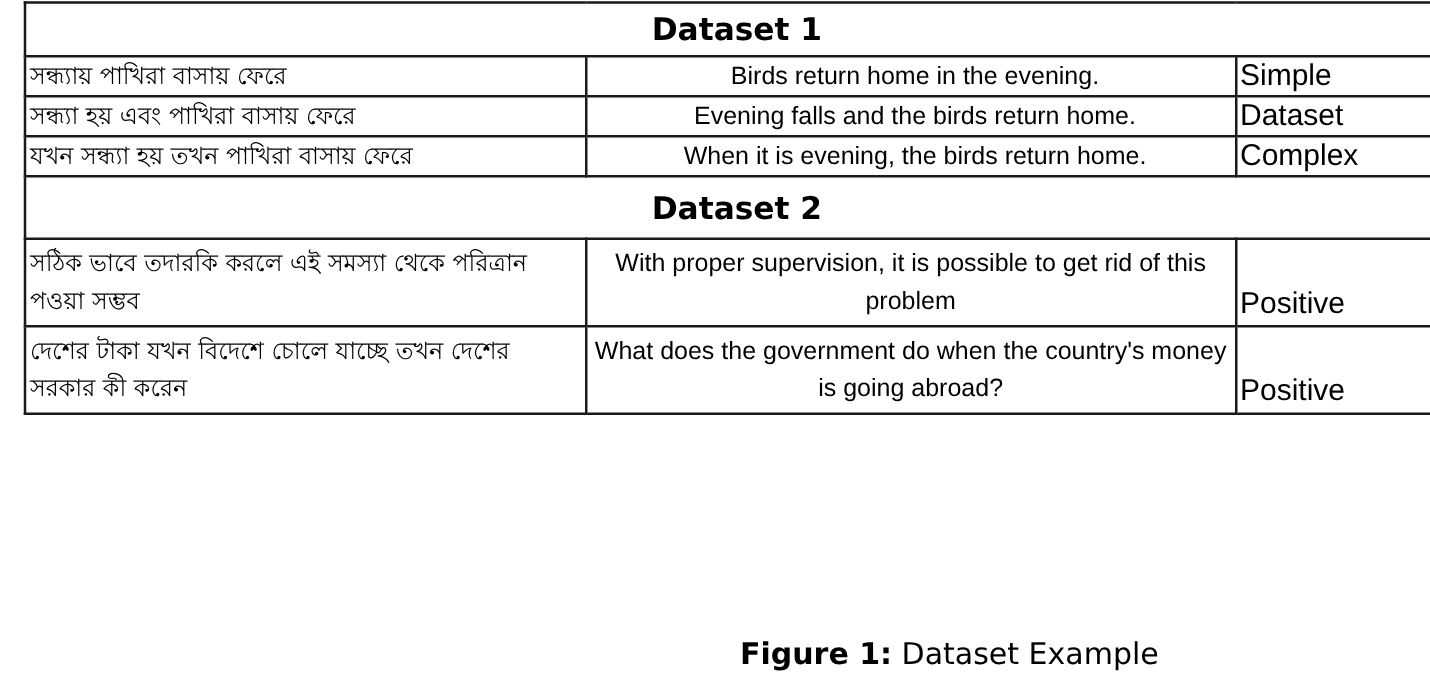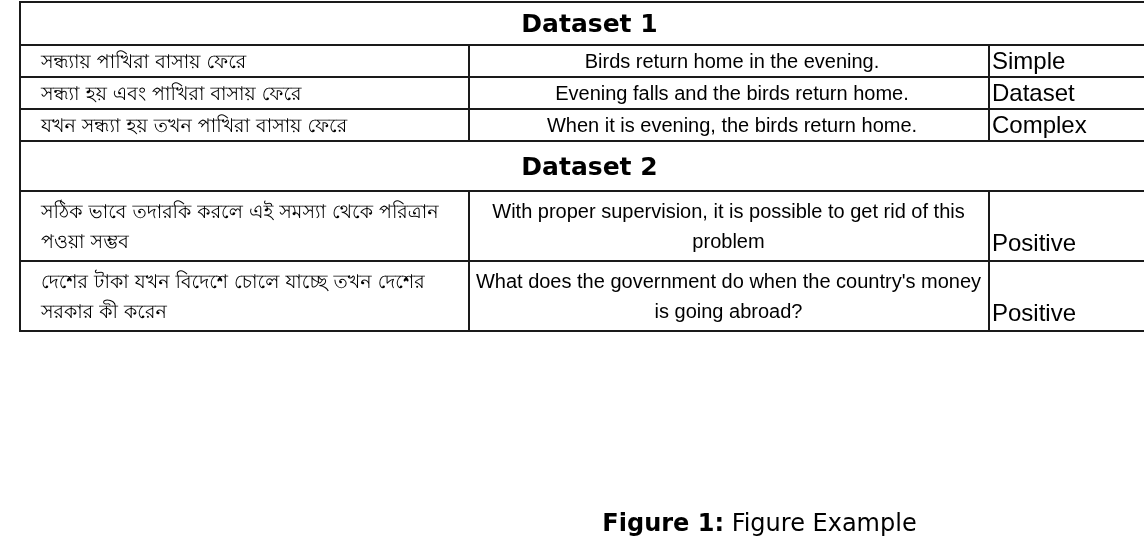--- a/index.html
+++ b/index.html
@@ -51,21 +51,21 @@
       font-size: 27px;
       padding: 0;
     }
     .col-head.sans { font-family: "DejaVu Sans", sans-serif; }
     .col-head.serif { font-family: "DejaVu Serif", serif; }
 
     .bn {
       font-family: "DejaVu Sans", "Liberation Sans", sans-serif;
       font-size: 19px;
       line-height: 30px;
-      padding-left: 20px;
+      padding-left: 3px;
       border-radius: 11px;
     }
     .en {
       font-family: "Liberation Sans", sans-serif;
       font-size: 20px;
       line-height: 30px;
       padding-left: 9px;
       white-space: nowrap;
       text-align: center;
     }
@@ -133,14 +133,14 @@
         <td class="bn">দেশের টাকা যখন বিদেশে চোলে যাচ্ছে তখন দেশের সরকার কী করেন</td>
         <td class="en wrap">What does the government do when the country's money is going abroad?</td>
         <td class="lbl bottom">Positive</td>
       </tr>
     </tbody>
   </table>
 </div>
 
 <div class="caption">
   <b>Figure 1:</b>
-  <span>Figure Example</span>
+  <span>Dataset Example</span>
 </div>
 
 </body></html>

